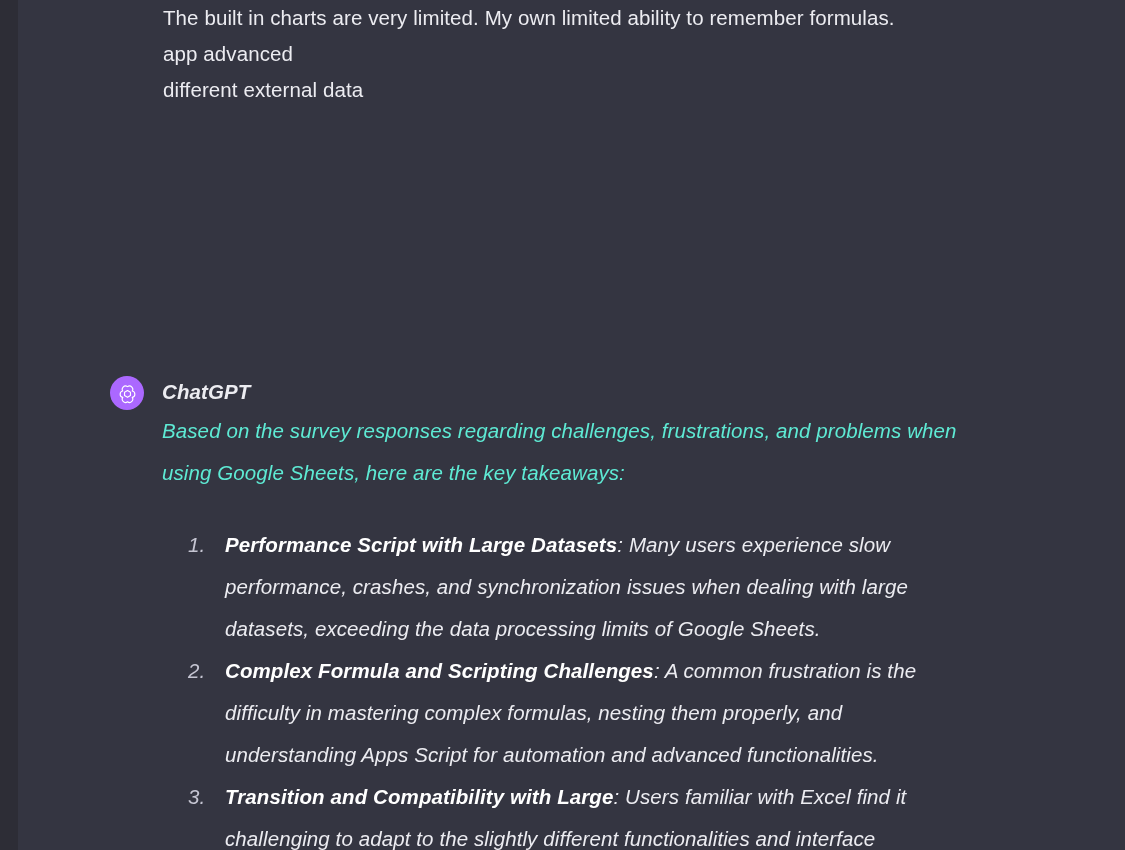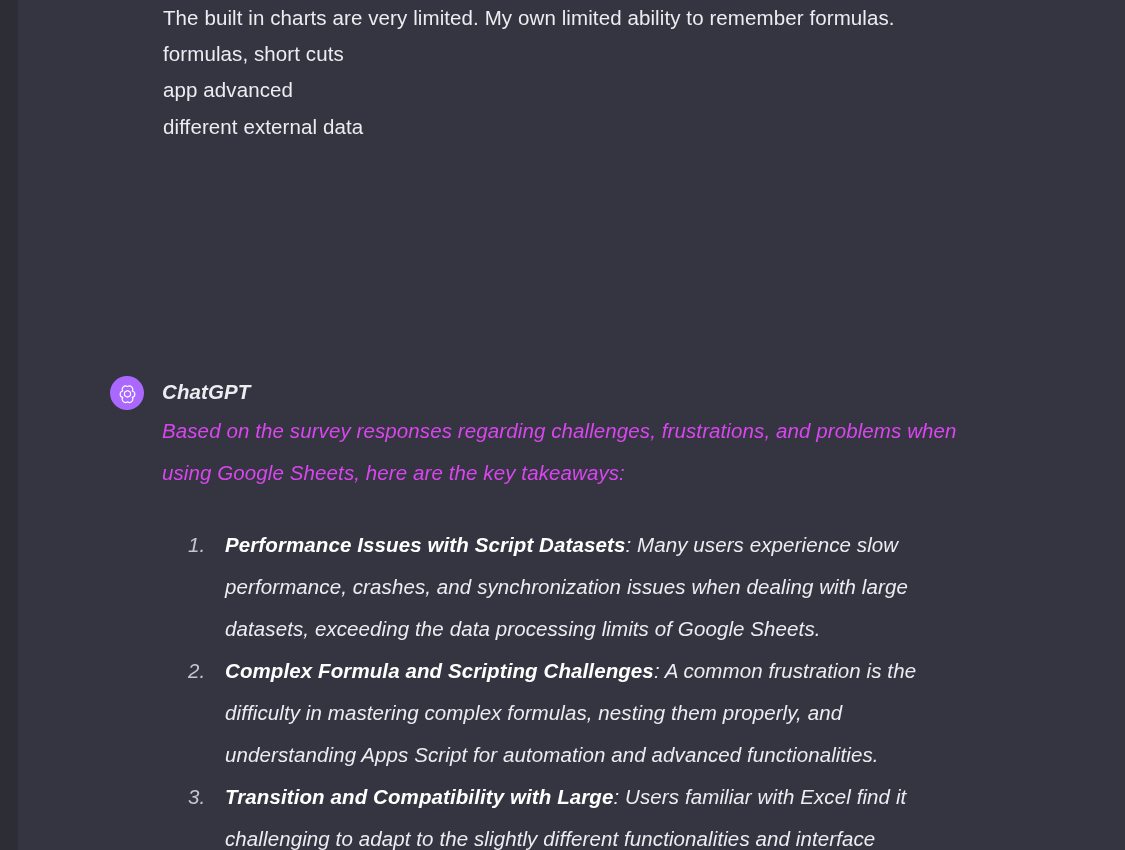--- a/index.html
+++ b/index.html
@@ -86,21 +86,21 @@
     letter-spacing: 0.1px;
   }
   .assistant-body {
     margin-left: 52px;
     width: 800px;
   }
   .assistant-body p {
     margin: 0;
     font-size: 20.5px;
     line-height: 42px;
-    color: #d946ef;
+    color: #5eead4;
     letter-spacing: 0.1px;
   }
   ol.takeaways {
     margin: 30px 0 0 0;
     padding: 0 0 0 0;
     list-style: none;
     counter-reset: tk;
   }
   ol.takeaways > li {
     position: relative;
@@ -130,42 +130,41 @@
 <body>
 
 <div class="page">
 
   <div class="left-rail"></div>
 
   <div class="content">
 
     <div class="user-msg">
       <p>The built in charts are very limited. My own limited ability to remember formulas.</p>
-      <p>formulas, short cuts</p>
       <p>app advanced</p>
       <p>different external data</p>
     </div>
 
     <div class="assistant-block">
       <div class="assistant-head">
         <div class="avatar">
           <svg width="21" height="21" viewBox="0 0 24 24" fill="none" stroke="#ffffff" stroke-width="1.3" stroke-linecap="round" stroke-linejoin="round">
             <path d="M12 4.2c1.5-1.2 3.7-1 5 .4 1.2 1.3 1.3 3.2.4 4.6 1.7.3 3 1.8 3 3.6s-1.3 3.3-3 3.6c.9 1.4.8 3.3-.4 4.6-1.3 1.4-3.5 1.6-5 .4-1.5 1.2-3.7 1-5-.4-1.2-1.3-1.3-3.2-.4-4.6-1.7-.3-3-1.8-3-3.6s1.3-3.3 3-3.6c-.9-1.4-.8-3.3.4-4.6 1.3-1.4 3.5-1.6 5-.4z"></path>
             <path d="M12 8.6 15.4 10.6v3.8L12 16.4 8.6 14.4v-3.8z"></path>
           </svg>
         </div>
         <p class="assistant-name">ChatGPT</p>
       </div>
 
       <div class="assistant-body">
         <p>Based on the survey responses regarding challenges, frustrations, and problems when using Google Sheets, here are the key takeaways:</p>
 
         <ol class="takeaways">
           <li>
-            <span class="lead">Performance Issues with Script Datasets</span><span>: Many users experience slow performance, crashes, and synchronization issues when dealing with large datasets, exceeding the data processing limits of Google Sheets.</span>
+            <span class="lead">Performance Script with Large Datasets</span><span>: Many users experience slow performance, crashes, and synchronization issues when dealing with large datasets, exceeding the data processing limits of Google Sheets.</span>
           </li>
           <li>
             <span class="lead">Complex Formula and Scripting Challenges</span><span>: A common frustration is the difficulty in mastering complex formulas, nesting them properly, and understanding Apps Script for automation and advanced functionalities.</span>
           </li>
           <li>
             <span class="lead">Transition and Compatibility with Large</span><span>: Users familiar with Excel find it challenging to adapt to the slightly different functionalities and interface</span>
           </li>
         </ol>
       </div>
     </div>

